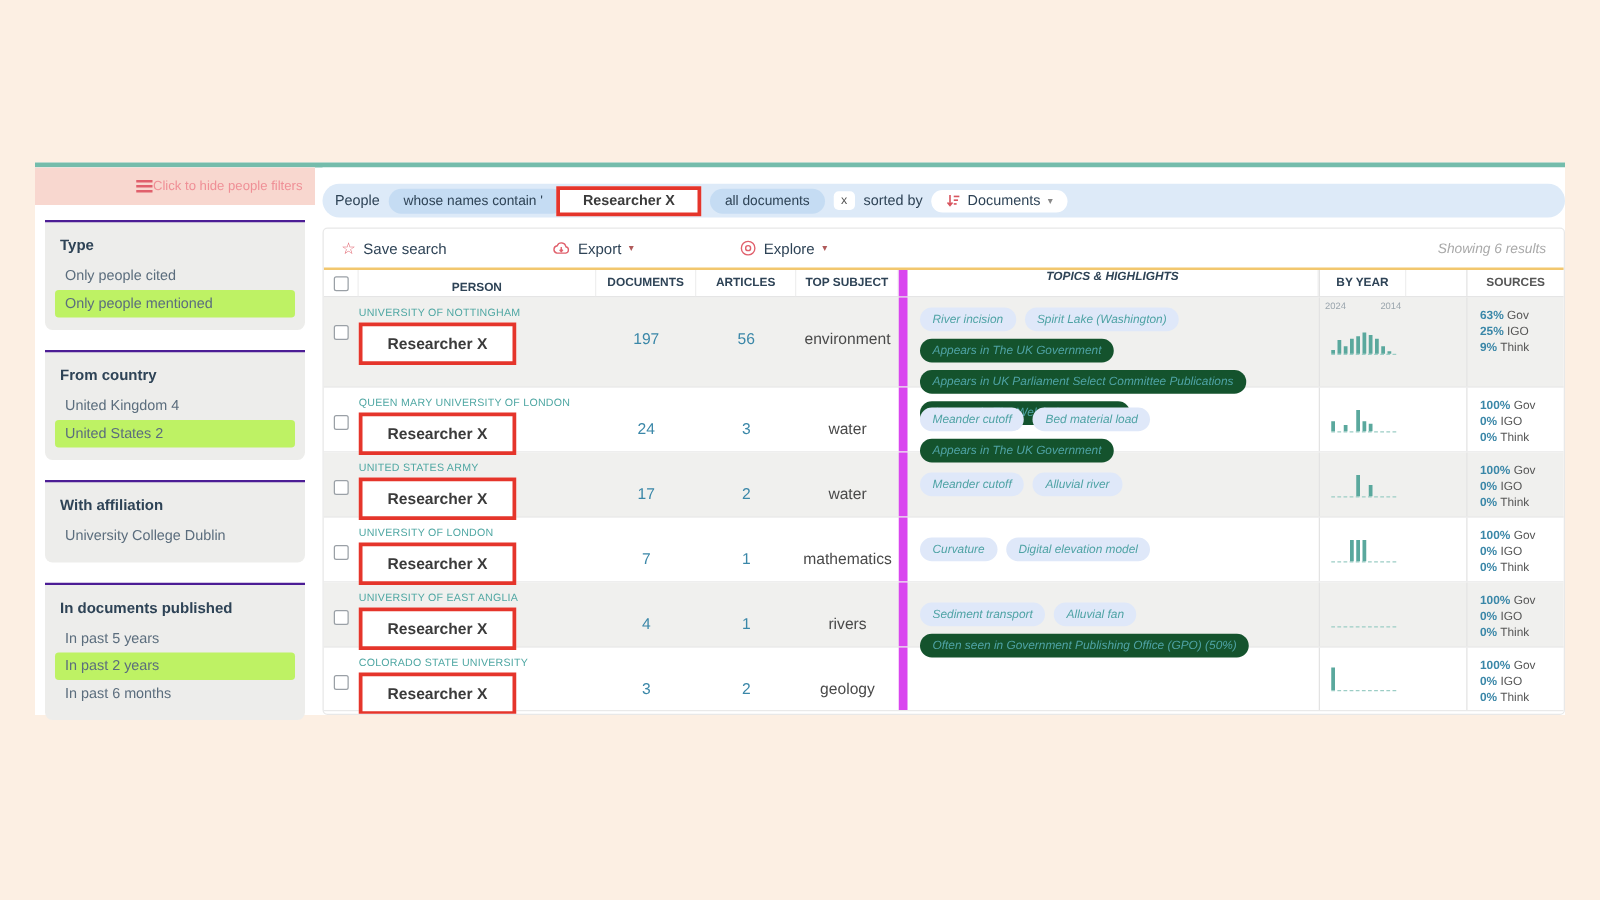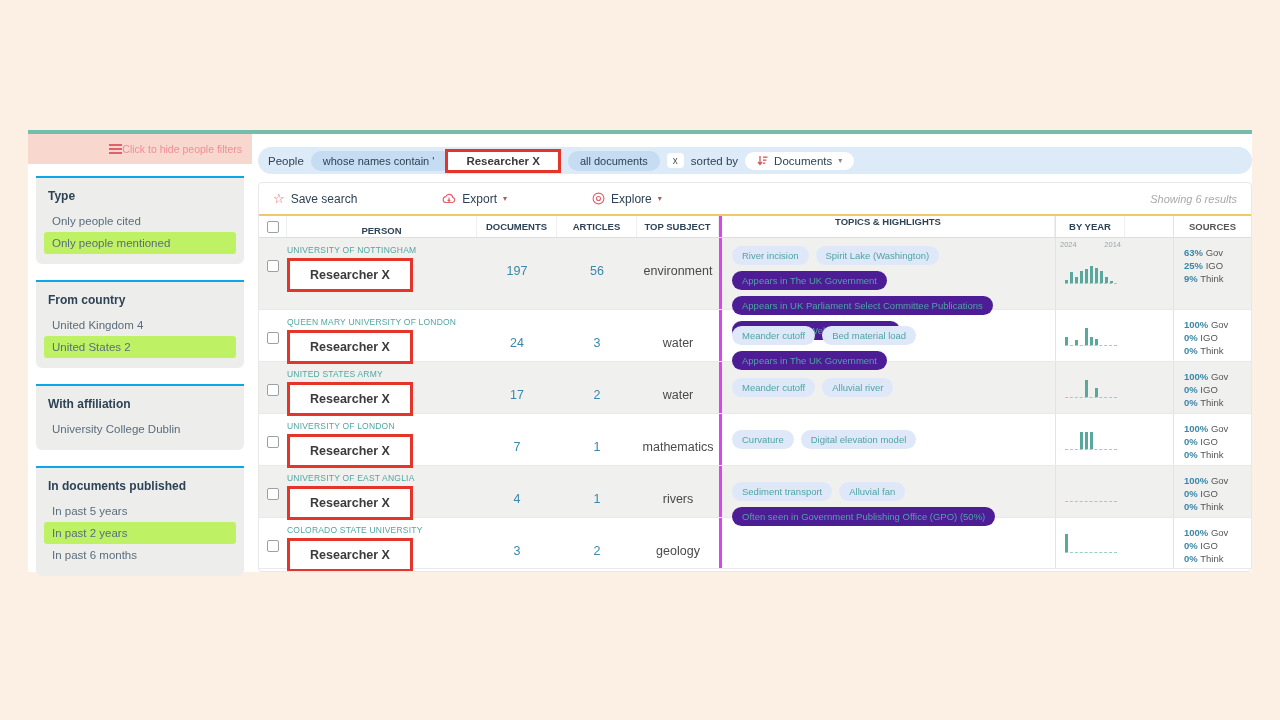--- a/index.html
+++ b/index.html
@@ -6,21 +6,21 @@
   html,body { width:1280px; height:720px; background:#fcefe3; overflow:hidden; }
   #window { position:absolute; left:28px; top:130px; width:1224px; height:442px; background:#fff; }
   #topbar { position:absolute; left:0; top:0; width:100%; height:4px; background:#74bcab; }
 
   
   #sidebar { position:absolute; left:0; top:4px; width:224px; height:438px; background:#fff; }
   .side-header { height:30px; background:#f8d7cf; display:flex; align-items:center; padding:0 10px; justify-content:flex-end; }
   .hamburger { display:inline-flex; flex-direction:column; gap:2px; cursor:pointer; }
   .hamburger span { width:13px; height:2px; background:#e0606c; }
   .side-header .hdr-label { font-size:10.5px; color:#ef8f96; }
-  .card { margin:12px 8px 16px 8px; background:#ededeb; border-top:2px solid #0ea5e9; border-radius:0 0 6px 6px; padding:9px 8px 10px 8px; }
+  .card { margin:12px 8px 16px 8px; background:#ededeb; border-top:2px solid #4c1d95; border-radius:0 0 6px 6px; padding:9px 8px 10px 8px; }
   .card .card-title { font-size:12px; font-weight:700; color:#2e4356; padding:2px 4px 7px 4px; }
   .card .opt { font-size:11.5px; color:#5b6d7d; padding:5px 8px; border-radius:3px; cursor:pointer; }
   .card .opt.sel { background:#bef264; }
 
   
   #main { position:absolute; left:230px; top:4px; width:994px; height:438px; background:#fff; }
   .filterbar { margin:13px 0 8px 0; height:27px; background:#ddeaf8; border-radius:14px; display:flex; align-items:center; padding:0 10px; gap:7px; font-size:11.5px; color:#2e4356; }
   .chip { background:#c5dcf3; border-radius:12px; padding:4px 12px; font-size:11px; color:#2e4356; white-space:nowrap; cursor:pointer; }
   .chip-x { background:#fff; border-radius:4px; padding:2px 6px; font-size:10px; color:#555; cursor:pointer; }
   .sort-pill { background:#fff; border-radius:13px; padding:3px 12px; display:flex; align-items:center; gap:6px; cursor:pointer; }
@@ -38,30 +38,30 @@
   .thead > div { text-align:center; border-right:1px solid #efefef; height:100%; display:flex; align-items:center; justify-content:center; }
   .thead > div:last-child { border-right:none; }
   .tr { display:flex; border-bottom:1px solid #e9e9e9; }
   .tr.odd { background:#f0f0ee; }
   .c-check { width:28px; flex:none; display:flex; justify-content:center; }
   .tr .c-check { padding-top:22px; }
   .cbox { width:12px; height:12px; border:1.5px solid #9aa0a6; border-radius:2px; background:#fff; cursor:pointer; }
   .c-person { width:190px; flex:none; padding:7px 0 0 0; }
   .c-docs, .c-arts { width:80px; flex:none; text-align:center; }
   .c-subj { width:82px; flex:none;text-align:center; }
-  .c-topics { flex:1; border-left:3px solid #d946ef; padding:8px 8px 6px 10px; display:flex; flex-wrap:wrap; gap:6px 7px; align-content:flex-start; }
+  .c-topics { flex:1; border-left:7px solid #d946ef; padding:8px 8px 6px 10px; display:flex; flex-wrap:wrap; gap:6px 7px; align-content:flex-start;font-style:italic; }
   .c-year { width:70px; flex:none; border-left:1px solid #e3e3e3; position:relative; display:flex; align-items:center; justify-content:center; }
   .c-src { width:78px; flex:none; border-left:1px solid #e3e3e3; padding:8px 0 0 10px; font-size:9.5px; line-height:13px; color:#555;margin-left:48px; }
   .aff { font-size:8.5px; letter-spacing:.2px; color:#4fa7a3; text-decoration:none; display:block; margin-bottom:3px; text-transform:uppercase; cursor:pointer; }
   .person-box { display:inline-block; font-size:12.5px; padding:7px 20px; cursor:pointer; }
   .num { font-size:12.5px; color:#3a87a8; display:inline-block; padding-top:26px; cursor:pointer; }
   .subj { font-size:12.5px; color:#4a4a4a; display:inline-block; padding-top:26px; }
   .pill { font-size:9.5px; color:#4fa3a5; border-radius:10px; padding:4px 10px; white-space:nowrap; height:fit-content; cursor:pointer; }
   .pill.topic { background:#dfe8f9; }
-  .pill.highlight { background:#4c1d95; }
+  .pill.highlight { background:#14532d; }
   .yaxis { position:absolute; top:2px; left:4px; right:4px; display:flex; justify-content:space-between; font-size:7.5px; color:#9aa5ad; }
   .spark { width:52px; height:20px; display:flex; align-items:flex-end; gap:2px; border-bottom:1px dashed #9ccdc5; }
   .spark i { display:block; width:3px; background:#5aa89d; }
   .src-line b { color:#3a87a8; font-weight:700; }
 </style>
 </head>
 <body>
 
 <div id="window">
   <div id="topbar"></div>

